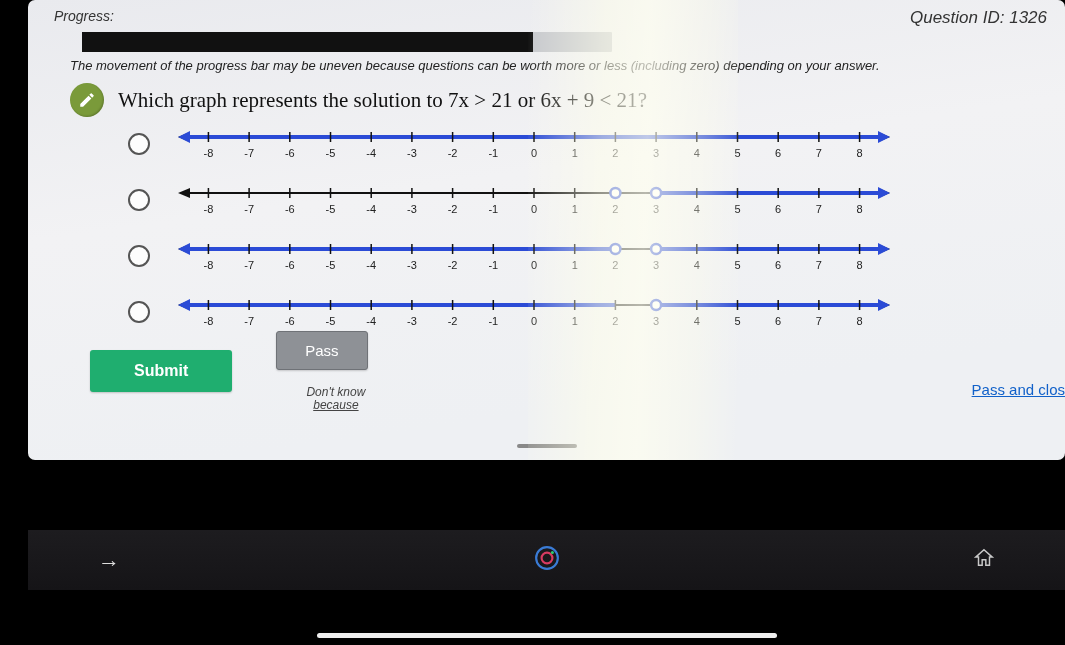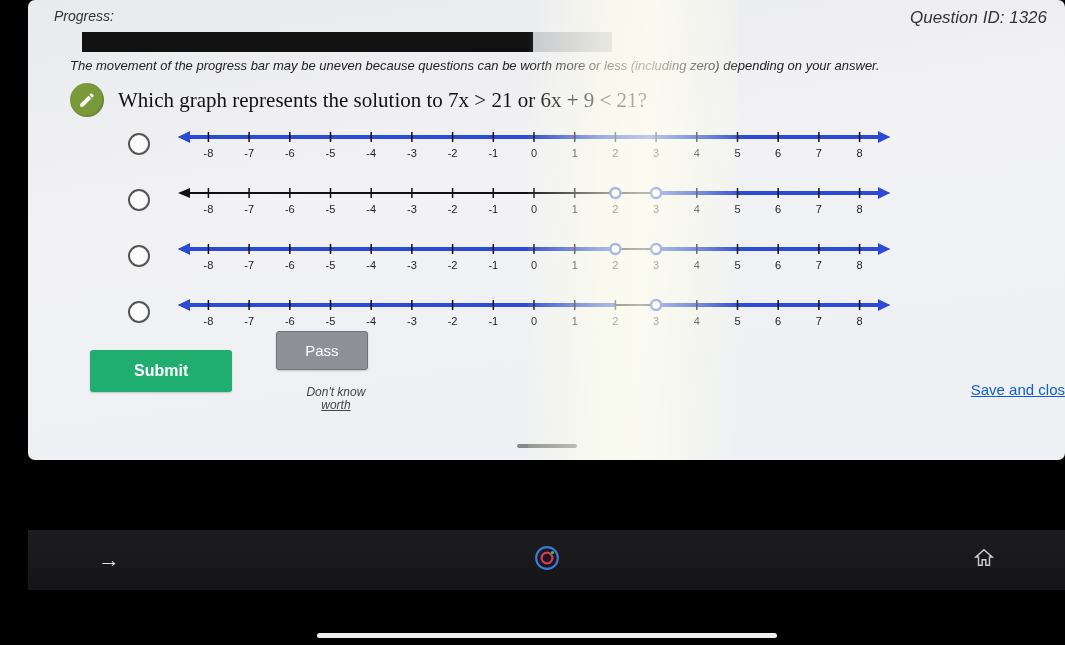--- a/index.html
+++ b/index.html
@@ -293,25 +293,25 @@
           </div>
         </div>
       </div>
 
     <div class="actions">
       <button class="submit-btn">Submit</button>
       <div class="pass-col">
         <button class="pass-btn">Pass</button>
         <div class="dk">
           <span>Don't know</span><br>
-          <span class="ans">worth</span>
+          <span class="ans">because</span>
         </div>
       </div>
     </div>
-    <a class="save-link">Save and clos</a>
+    <a class="save-link">Pass and clos</a>
 
     <div class="pill"></div>
     <div class="glare"></div>
   </div>
 
   <div class="taskbar">
     <span class="tb-arrow">→</span>
     <div class="tb-center">
       <svg width="26" height="26" viewBox="0 0 24 24">
           <circle cx="12" cy="12" r="10" fill="none" stroke="#3a7bd5" stroke-width="2"></circle>

